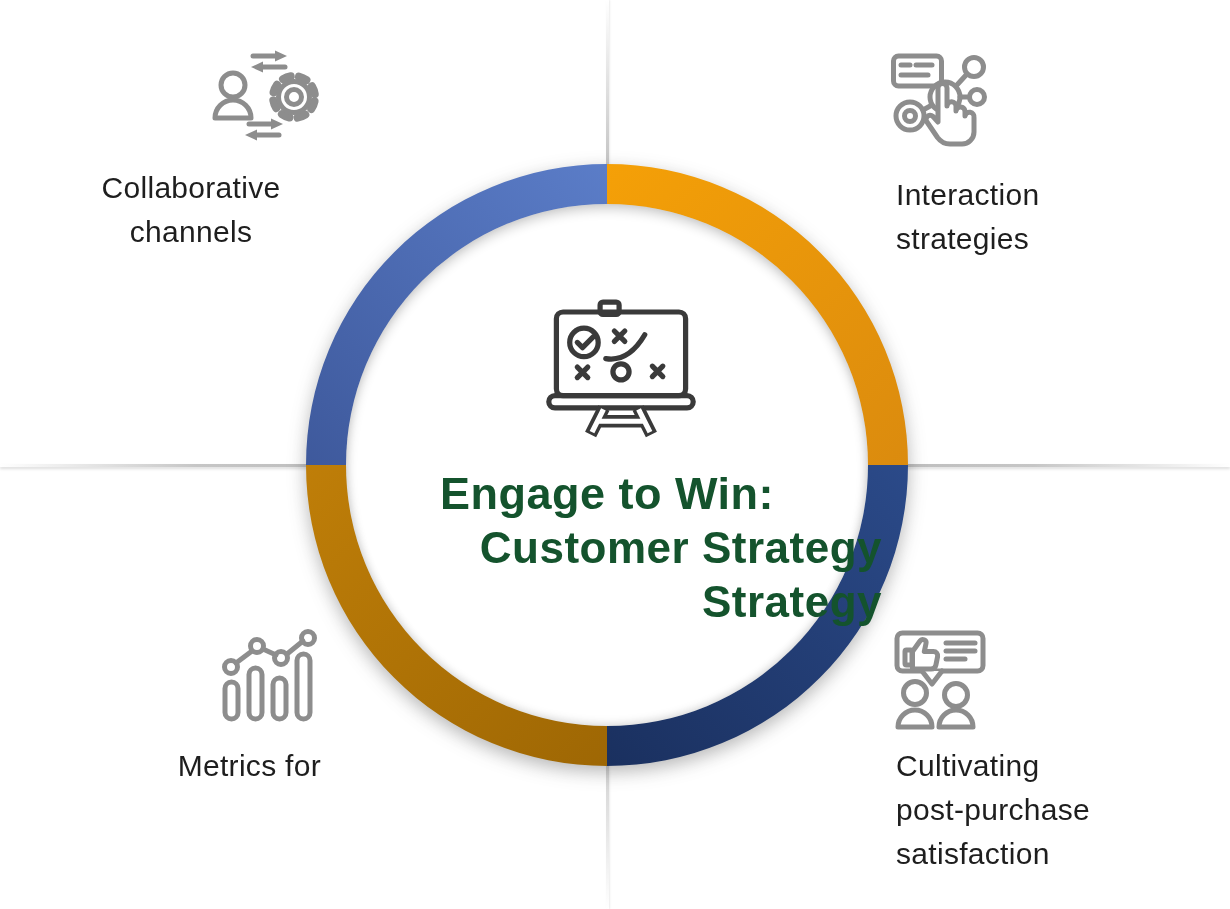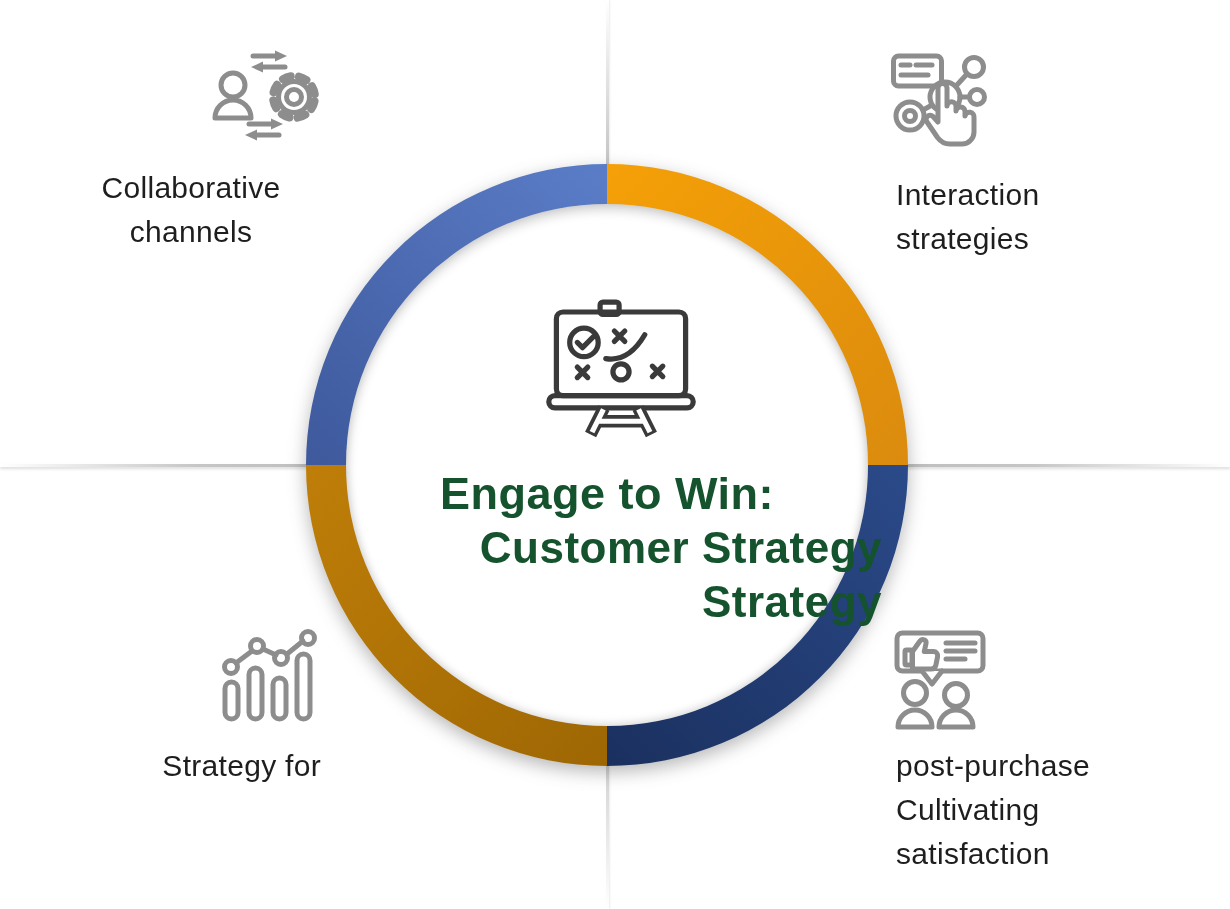--- a/index.html
+++ b/index.html
@@ -163,35 +163,35 @@
     <rect x="78" y="27" width="13" height="65" rx="6.5"></rect>
     <line x1="17" y1="36" x2="33" y2="24"></line>
     <line x1="44" y1="22" x2="57" y2="28"></line>
     <line x1="68" y1="27" x2="84" y2="14"></line>
     <circle cx="12" cy="40" r="6.5"></circle>
     <circle cx="38" cy="19" r="6.5"></circle>
     <circle cx="62" cy="31" r="6.5"></circle>
     <circle cx="89" cy="11" r="6.5"></circle>
   </svg>
   <div class="q-label bl">
-    <div>Strategy for</div>
+    <div>Metrics for</div>
   </div>
 
   <svg class="q-icon br gicon" viewBox="0 0 96 104" aria-hidden="true">
     <rect x="4" y="5" width="86" height="38" rx="5.5"></rect>
     <path d="M29,43 L39,56 L49,43" fill="#ffffff"></path>
     <rect x="12" y="22" width="7" height="15" rx="1.5"></rect>
     <path d="M19.5,37 V23.5 L27,13 c2,-3 6.8,-1 6,2.5 l-1.7,8 h9.2 a4.2,4.2 0 0 1 4.1,5 l-1.7,8.5 a5,5 0 0 1 -4.9,4 H19.5 z"></path>
     <line x1="53" y1="15" x2="82" y2="15"></line>
     <line x1="53" y1="23" x2="82" y2="23"></line>
     <line x1="53" y1="31" x2="72" y2="31"></line>
     <circle cx="22" cy="65" r="11.5"></circle>
     <path d="M5,99 a17,17 0 0 1 34,0 z"></path>
     <circle cx="63" cy="67" r="11.5"></circle>
     <path d="M46,99 a17,17 0 0 1 34,0 z"></path>
   </svg>
   <div class="q-label br">
+    <div>Cultivating</div>
     <div>post-purchase</div>
-    <div>Cultivating</div>
     <div>satisfaction</div>
   </div>
 
 </div>
 
 </body></html>

